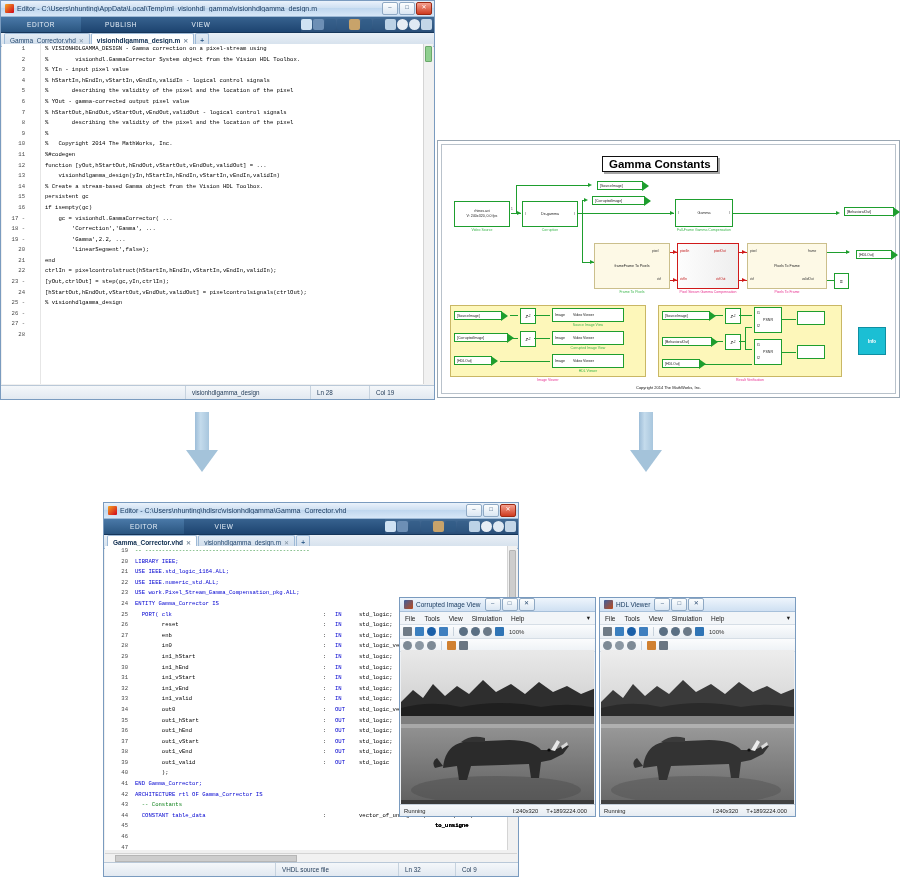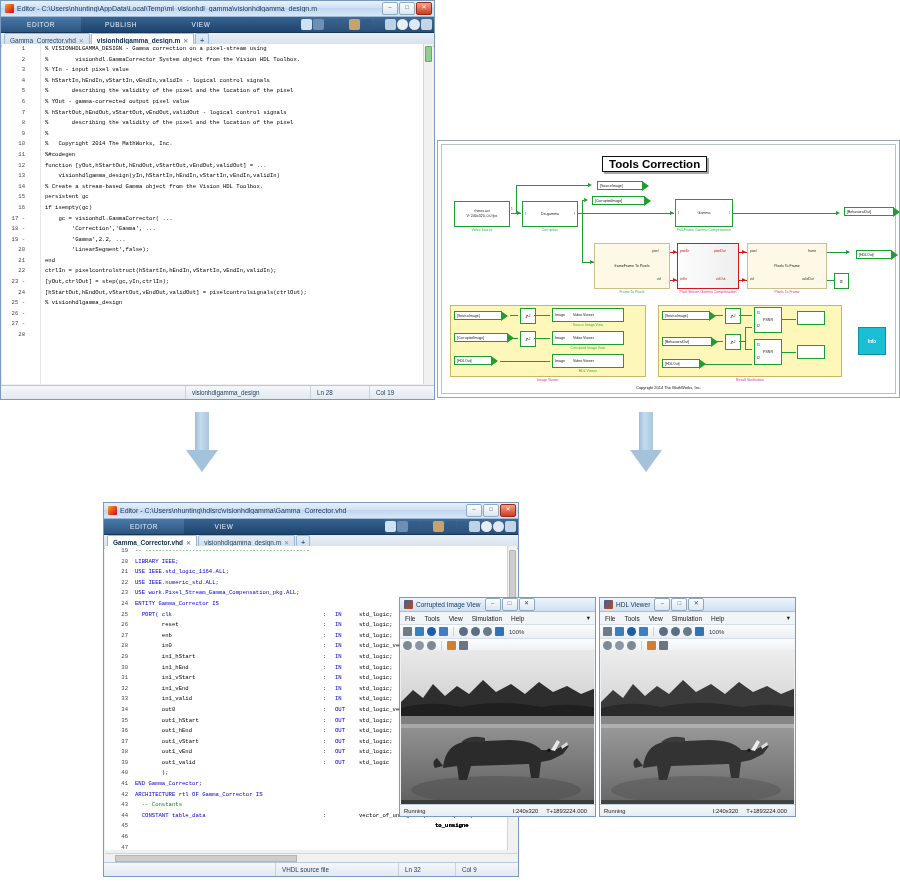--- a/index.html
+++ b/index.html
@@ -260,21 +260,21 @@
     <div class="sb-cell" style="width:52px;">
       <span>Col</span>&nbsp;
       <span>19</span>
     </div>
   </div>
 </div>
 
 <div class="model" style="left:437px;top:140px;width:463px;height:258px;">
   <div class="mcanvas">
 
-    <div class="mtitle" style="left:160px;top:11px;">Tools Correction</div>
+    <div class="mtitle" style="left:160px;top:11px;">Gamma Constants</div>
 
     <div class="blk" style="left:12px;top:56px;width:56px;height:26px;flex-direction:column;">
       <span>rhinos.avi</span>
       <span>V: 240x320, 0.0 fps</span>
     </div>
     <div class="blklbl" style="left:12px;top:83px;width:56px;">Video Source</div>
     <div class="port" style="left:69px;top:62px;">1</div>
 
     <div class="blk" style="left:80px;top:56px;width:56px;height:26px;">
       <span class="port" style="left:2px;top:10px;">I</span>

